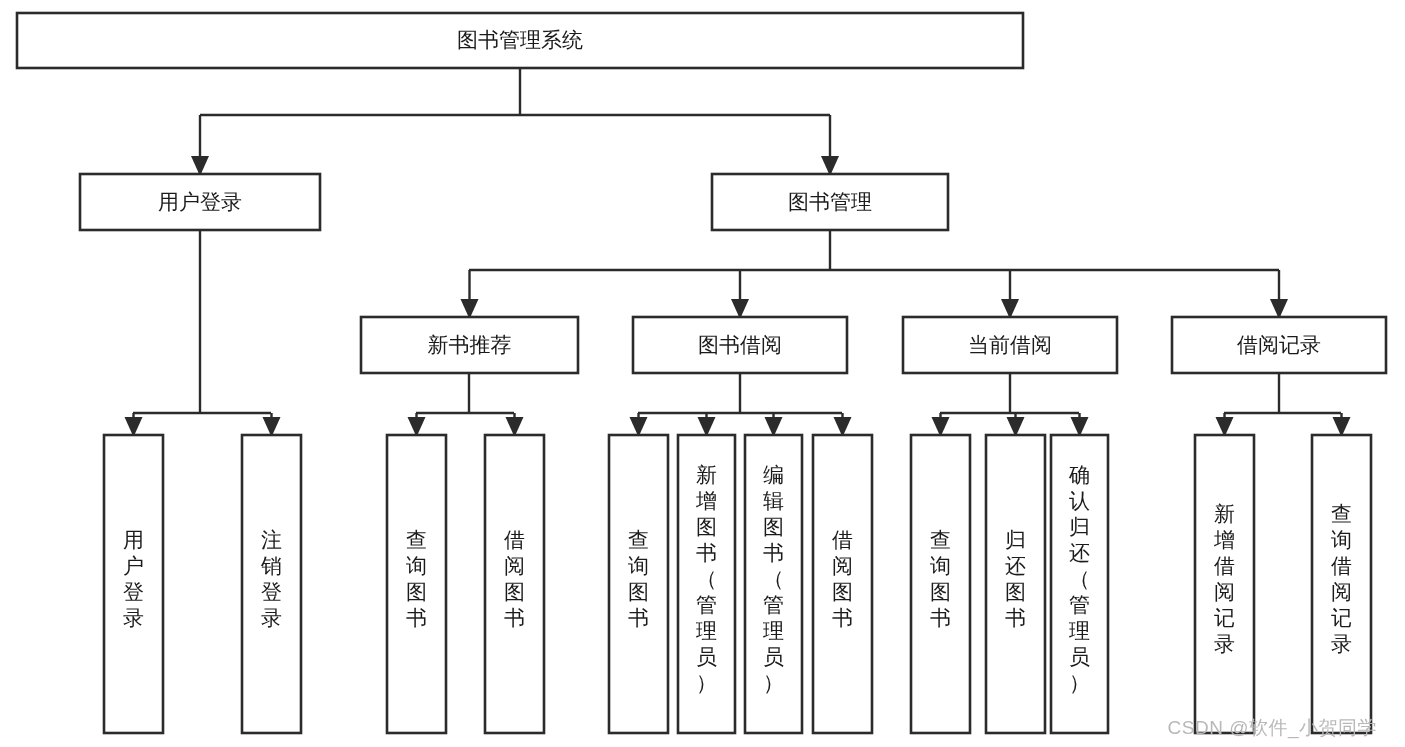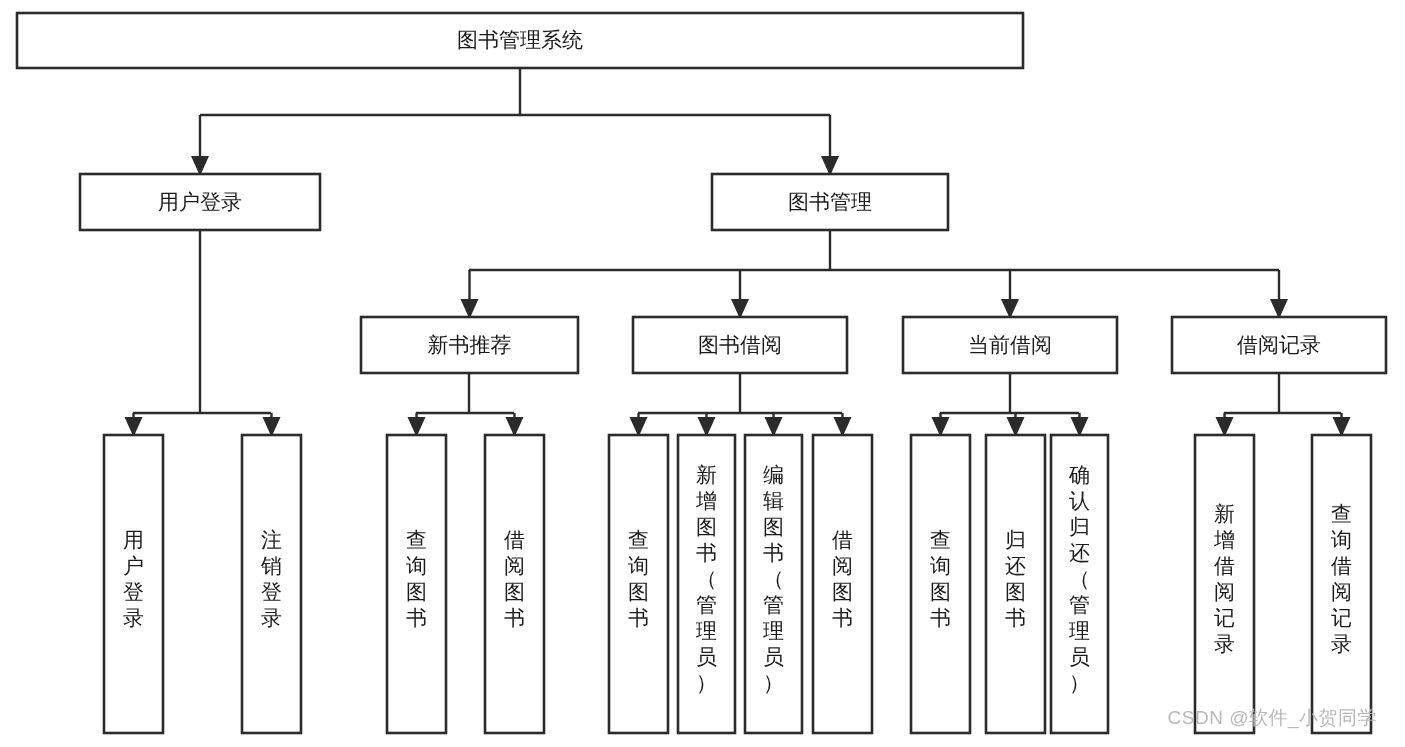--- a/index.html
+++ b/index.html
@@ -51,21 +51,21 @@
   }
   .node-label-v {
     font-family: "Liberation Sans", "DejaVu Sans", sans-serif;
     font-size: 21px;
     fill: #1b1b1b;
     text-anchor: middle;
   }
   .watermark-text {
     position: absolute;
     right: 12px;
-    bottom: 16px;
+    bottom: 6px;
     font-family: "Liberation Sans", "DejaVu Sans", sans-serif;
     font-size: 19px;
     color: #b8b8b8;
     white-space: nowrap;
     letter-spacing: 0.5px;
     pointer-events: none;
   }
 </style>
 </head>
 <body>

